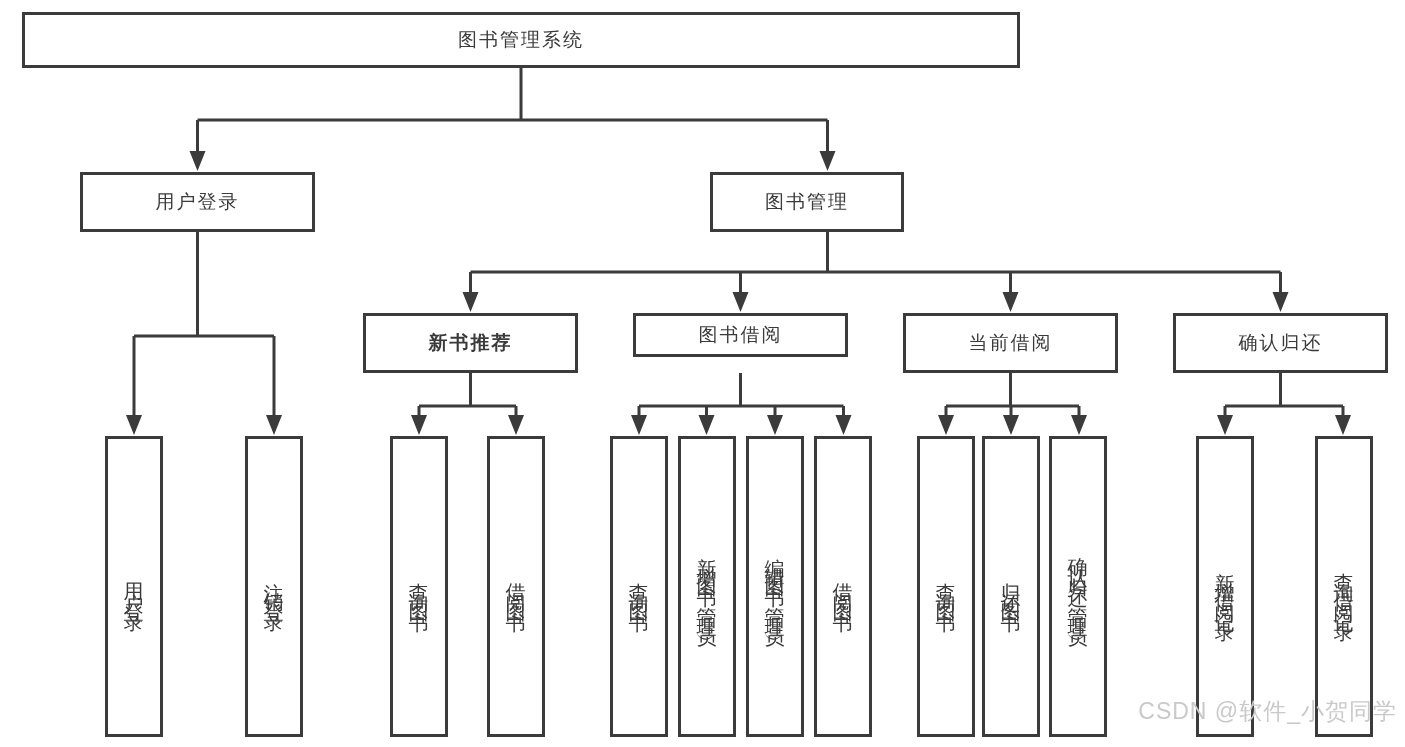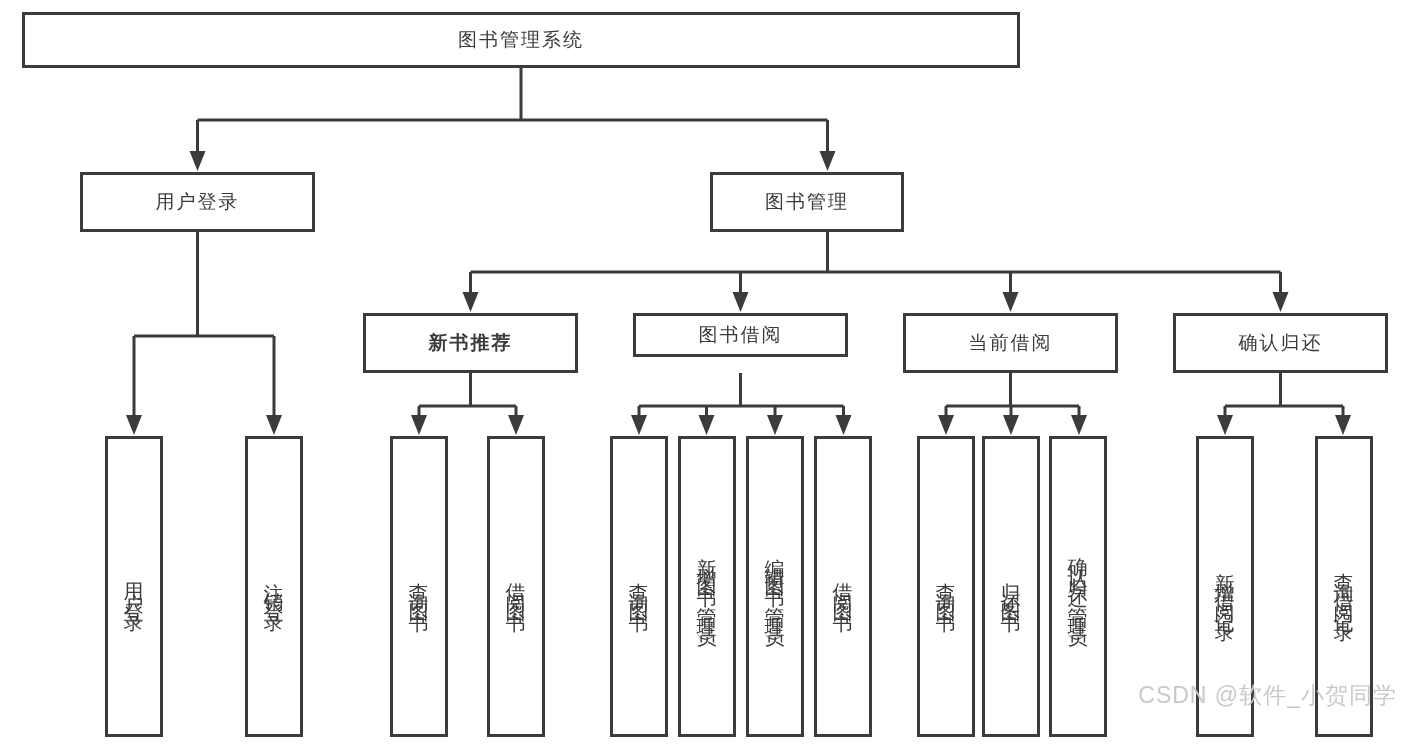--- a/index.html
+++ b/index.html
@@ -30,21 +30,21 @@
     width: 58px;
     height: 301px;
     writing-mode: vertical-rl;
     text-orientation: mixed;
     font-size: 20px;
     letter-spacing: 10px;
     line-height: 1;
   }
   .watermark {
     position: absolute;
-    top: 680px;
+    top: 696px;
     right: 8px;
     font-size: 23px;
     letter-spacing: 1px;
     color: var(--watermark, #c9c9c9);
   }
 </style>
 </head>
 <body>
 
 <div class="canvas">

